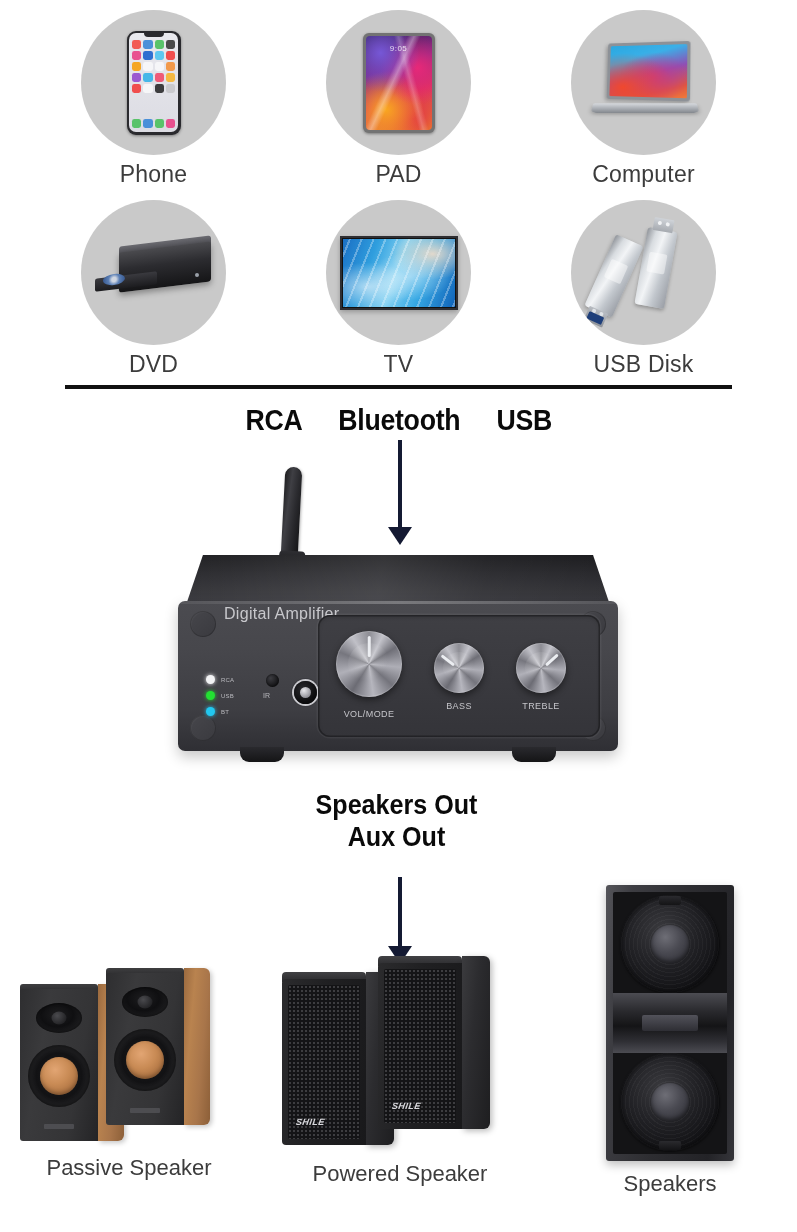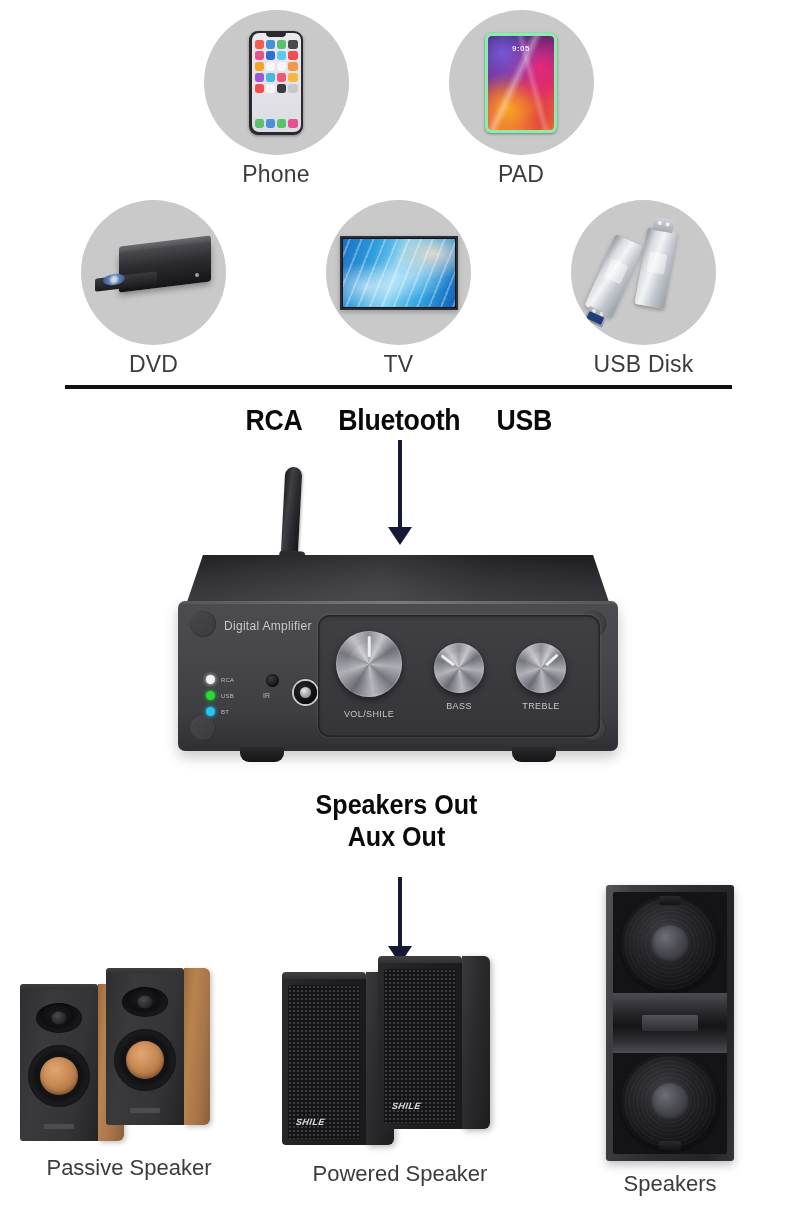--- a/index.html
+++ b/index.html
@@ -83,24 +83,23 @@
     display: grid;
     grid-template-columns: repeat(4, 1fr);
     gap: 2px;
   }
   .phone-dock i { display: block; height: 9px; border-radius: 2.4px; }
 
   
   .tablet {
     width: 72px; height: 100px;
     border-radius: 6px;
-    background: #86efac;
+    background: #737373;
     padding: 3px;
     box-shadow: 0 1px 3px rgba(0,0,0,.4);
-    font-weight: bold;
   }
   .tablet-screen {
     width: 100%; height: 100%;
     border-radius: 4px;
     overflow: hidden;
     position: relative;
     background:
       radial-gradient(circle at 22% 18%, rgba(120,90,220,.95) 0%, rgba(120,90,220,0) 42%),
       radial-gradient(circle at 78% 34%, rgba(236,40,120,.95) 0%, rgba(236,40,120,0) 46%),
       radial-gradient(circle at 30% 78%, rgba(250,170,30,.98) 0%, rgba(250,170,30,0) 44%),
@@ -376,22 +375,22 @@
     background: linear-gradient(140deg, #46464b, #3a3a3f);
     box-shadow: inset 0 0 0 1px rgba(0,0,0,.22), inset 1px 1px 2px rgba(255,255,255,.08);
   }
   .boss-tl { left: 12px; top: 10px; }
   .boss-tr { right: 12px; top: 10px; }
   .boss-bl { left: 12px; bottom: 10px; }
   .boss-br { right: 12px; bottom: 10px; }
 
   .brand {
     position: absolute;
-    left: 46px; top: 18px;
-    font-size: 12px;
+    left: 46px; top: 4px;
+    font-size: 16px;
     color: #c8c8cc;
     letter-spacing: .3px;
   }
 
   
   .leds { position: absolute; left: 28px; top: 74px; }
   .led-row { display: flex; align-items: center; gap: 6px; margin-bottom: 7px; }
   .led {
     width: 9px; height: 9px; border-radius: 50%;
     box-shadow: 0 0 4px currentColor;
@@ -756,20 +755,31 @@
       <div class="src-circle">
         <div class="tablet">
           <div class="tablet-screen">
               <div class="tablet-time">9:05</div>
             </div>
         </div>
       </div>
       <div class="src-label">PAD</div>
     </div>
 
+    <div class="src-cell">
+      <div class="src-circle">
+        <div class="laptop">
+          <div class="laptop-lid">
+              <div class="laptop-screen"></div>
+            </div>
+          <div class="laptop-base"></div>
+        </div>
+      </div>
+      <div class="src-label">Computer</div>
+    </div>
 
   </div>
 
   <div class="src-row" style="margin-top:12px">
 
     <div class="src-cell">
       <div class="src-circle">
         <div class="dvd">
           <div class="dvd-top"></div>
           <div class="dvd-body"></div>
@@ -867,21 +877,21 @@
         <i></i>
       </div>
 
     <div class="knob-plate">
 
       <div class="knob-wrap kw-vol">
         <div class="knob knob-vol">
           <div class="knob-ring"></div>
           <div class="knob-ptr" style="transform:translateX(-50%) rotate(0deg)"></div>
         </div>
-        <div class="knob-lbl">VOL/SHILE</div>
+        <div class="knob-lbl">VOL/MODE</div>
       </div>
 
       <div class="knob-wrap kw-bass">
         <div class="knob knob-small">
           <div class="knob-ptr" style="transform:translateX(-50%) rotate(-52deg)"></div>
         </div>
         <div class="knob-lbl">BASS</div>
       </div>
 
       <div class="knob-wrap kw-treble">

